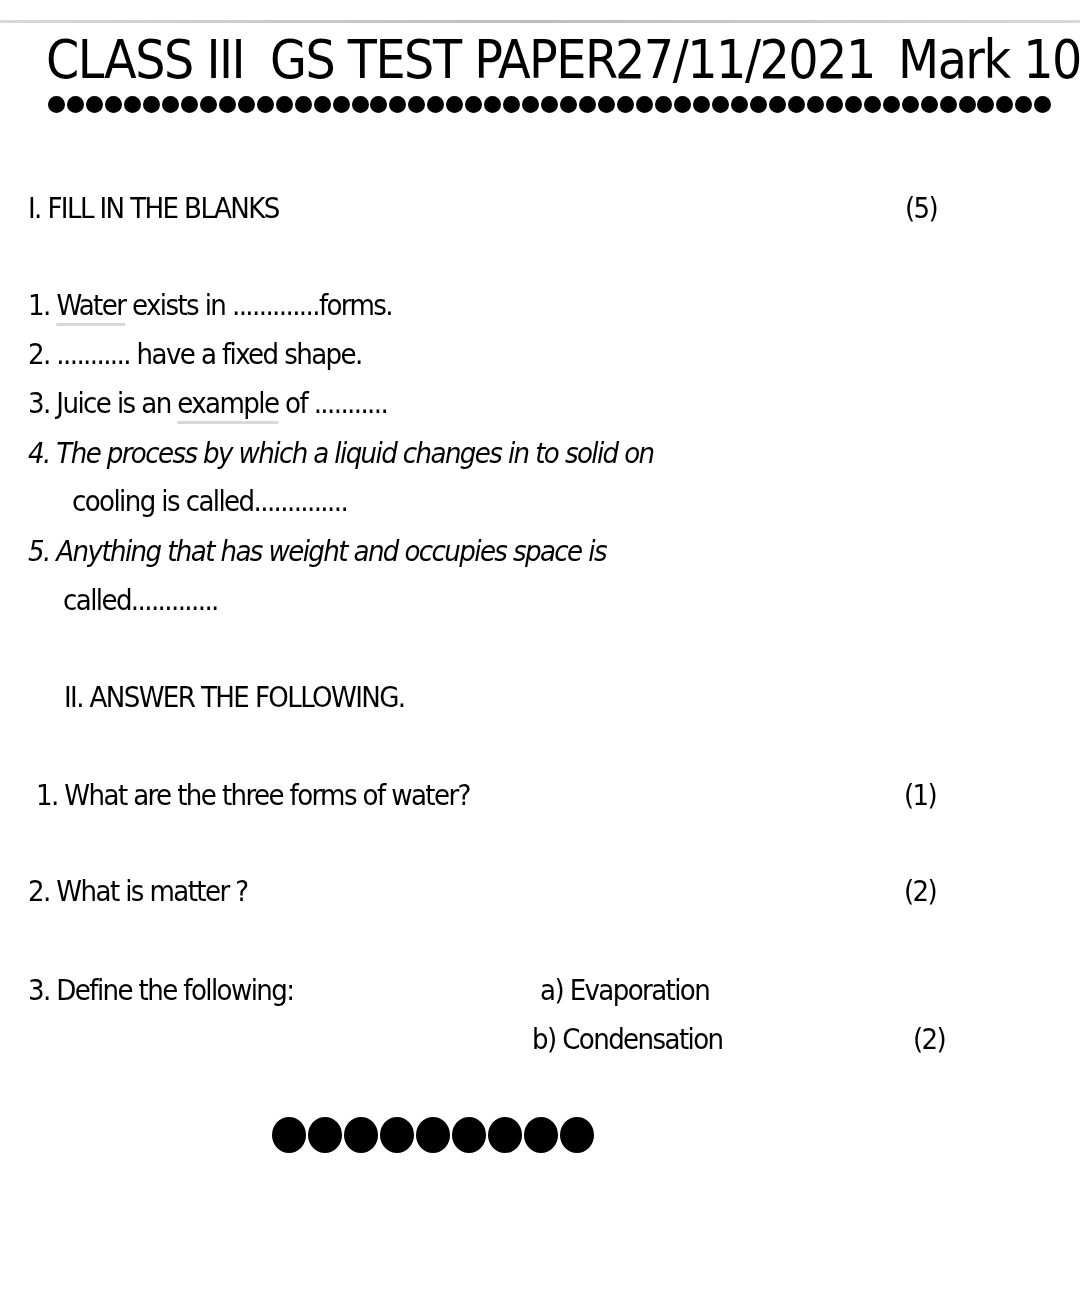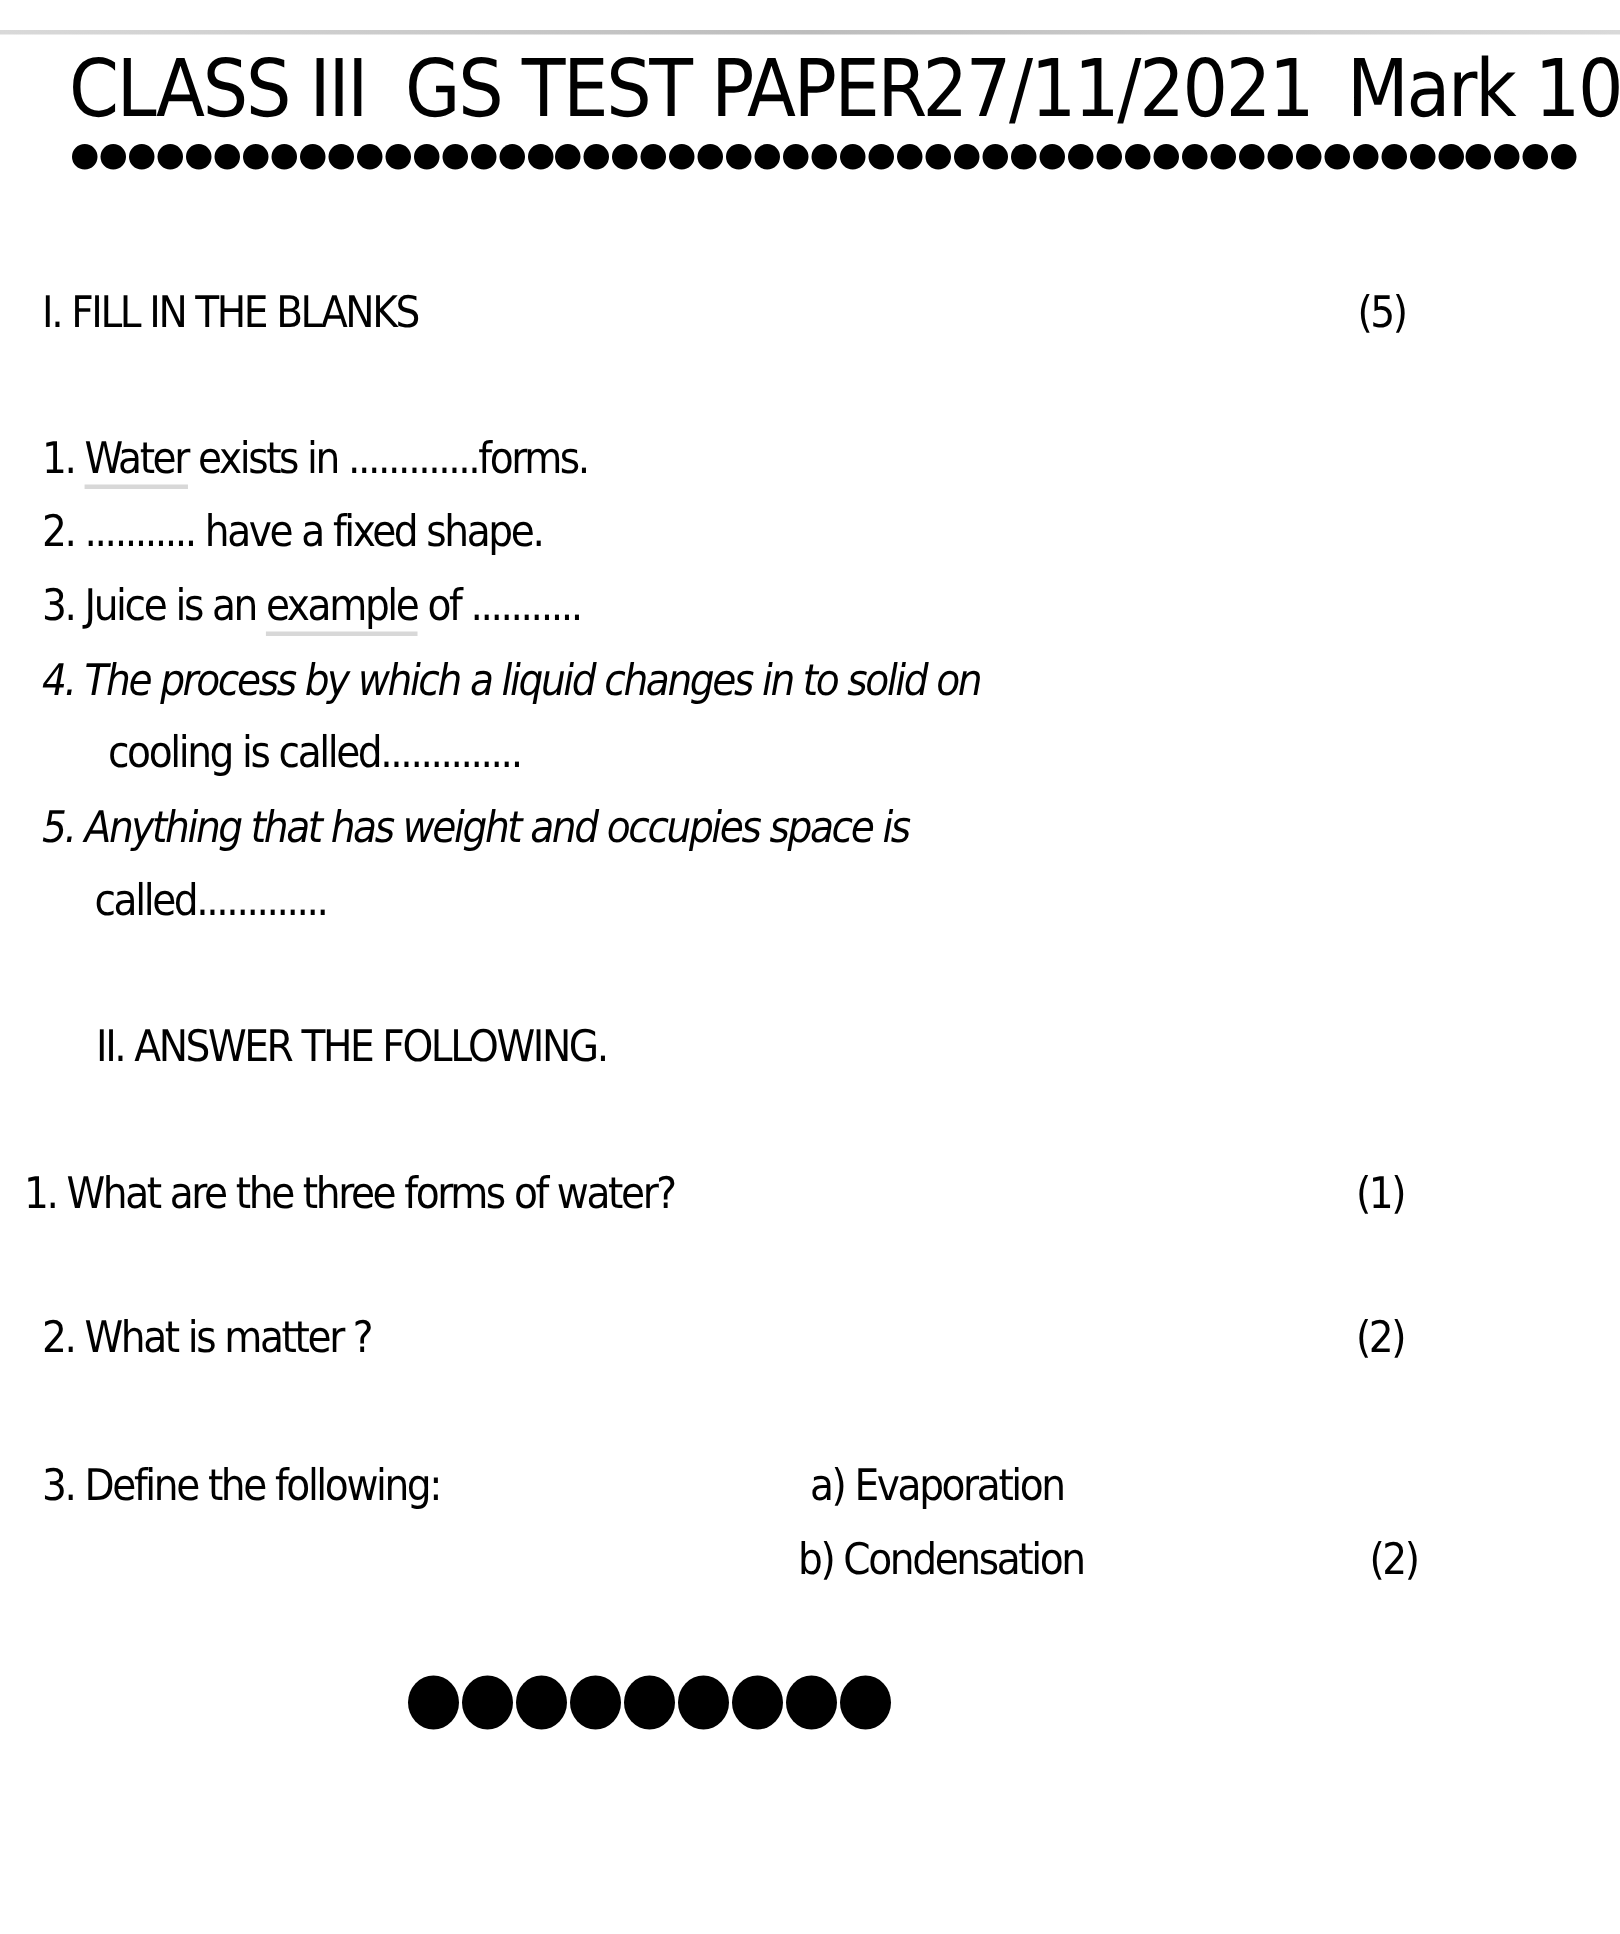--- a/index.html
+++ b/index.html
@@ -104,21 +104,21 @@
 <div class="txt" style="left:28px; top:379px;"><span>3.</span><span> Juice is an </span><span class="ul">example</span><span> of ...........</span></div>
 
 <div class="txt" style="left:28px; top:429px;font-style:italic;"><span>4.</span><span> The process by which a liquid changes in to solid on</span></div>
 <div class="txt" style="left:72px; top:477px;">cooling  is called..............</div>
 
 <div class="txt" style="left:28px; top:527px;font-style:italic;"><span>5.</span><span> Anything that has weight and occupies space is</span></div>
 <div class="txt" style="left:63px; top:576px;">called.............</div>
 
 <div class="txt" style="left:28px; top:673px;margin-left:36px;">II. ANSWER THE FOLLOWING.</div>
 
-<div class="txt" style="left:16px; top:771px;">1. What are the three forms of water?</div>
+<div class="txt" style="left:36px; top:771px;">1. What are the three forms of water?</div>
 <div class="txt" style="left:904px; top:771px;">(1)</div>
 
 <div class="txt" style="left:28px; top:867px;">2. What is matter ?</div>
 <div class="txt" style="left:904px; top:867px;">(2)</div>
 
 <div class="txt" style="left:28px; top:966px;">3.  Define the following:</div>
 <div class="txt" style="left:540px; top:966px;">a) Evaporation</div>
 <div class="txt" style="left:532px; top:1015px;">b) Condensation</div>
 <div class="txt" style="left:913px; top:1015px;">(2)</div>
 

